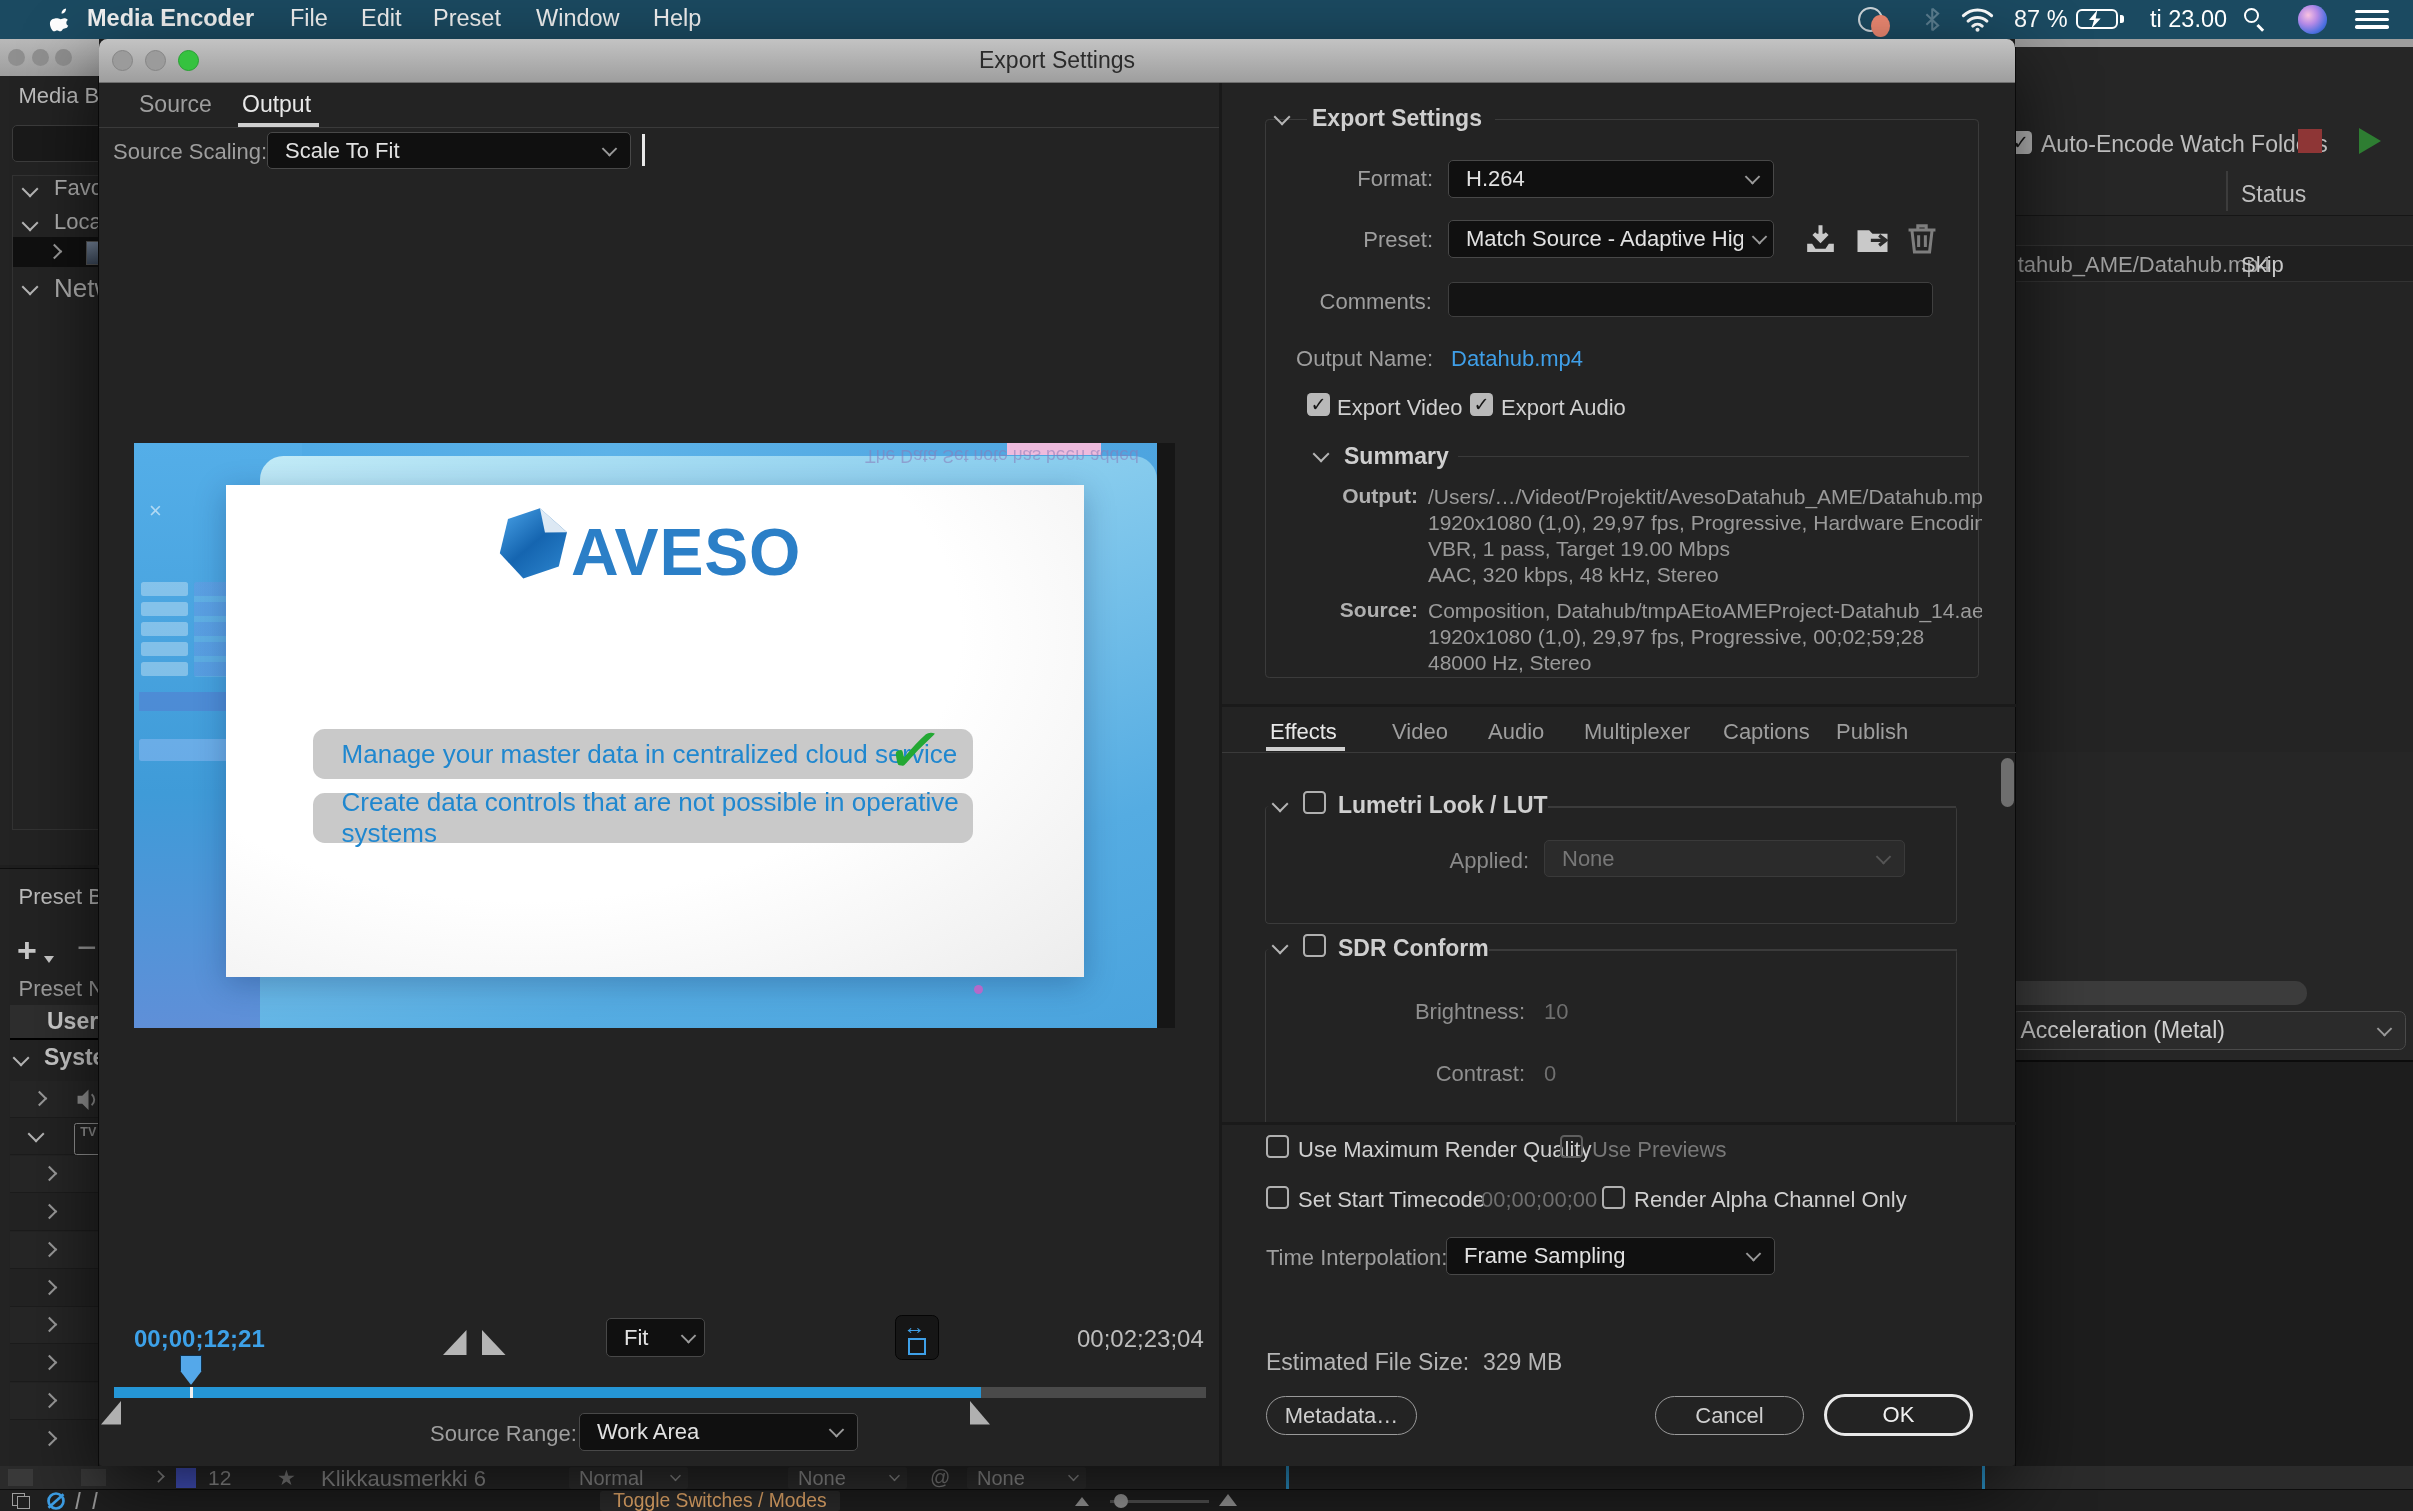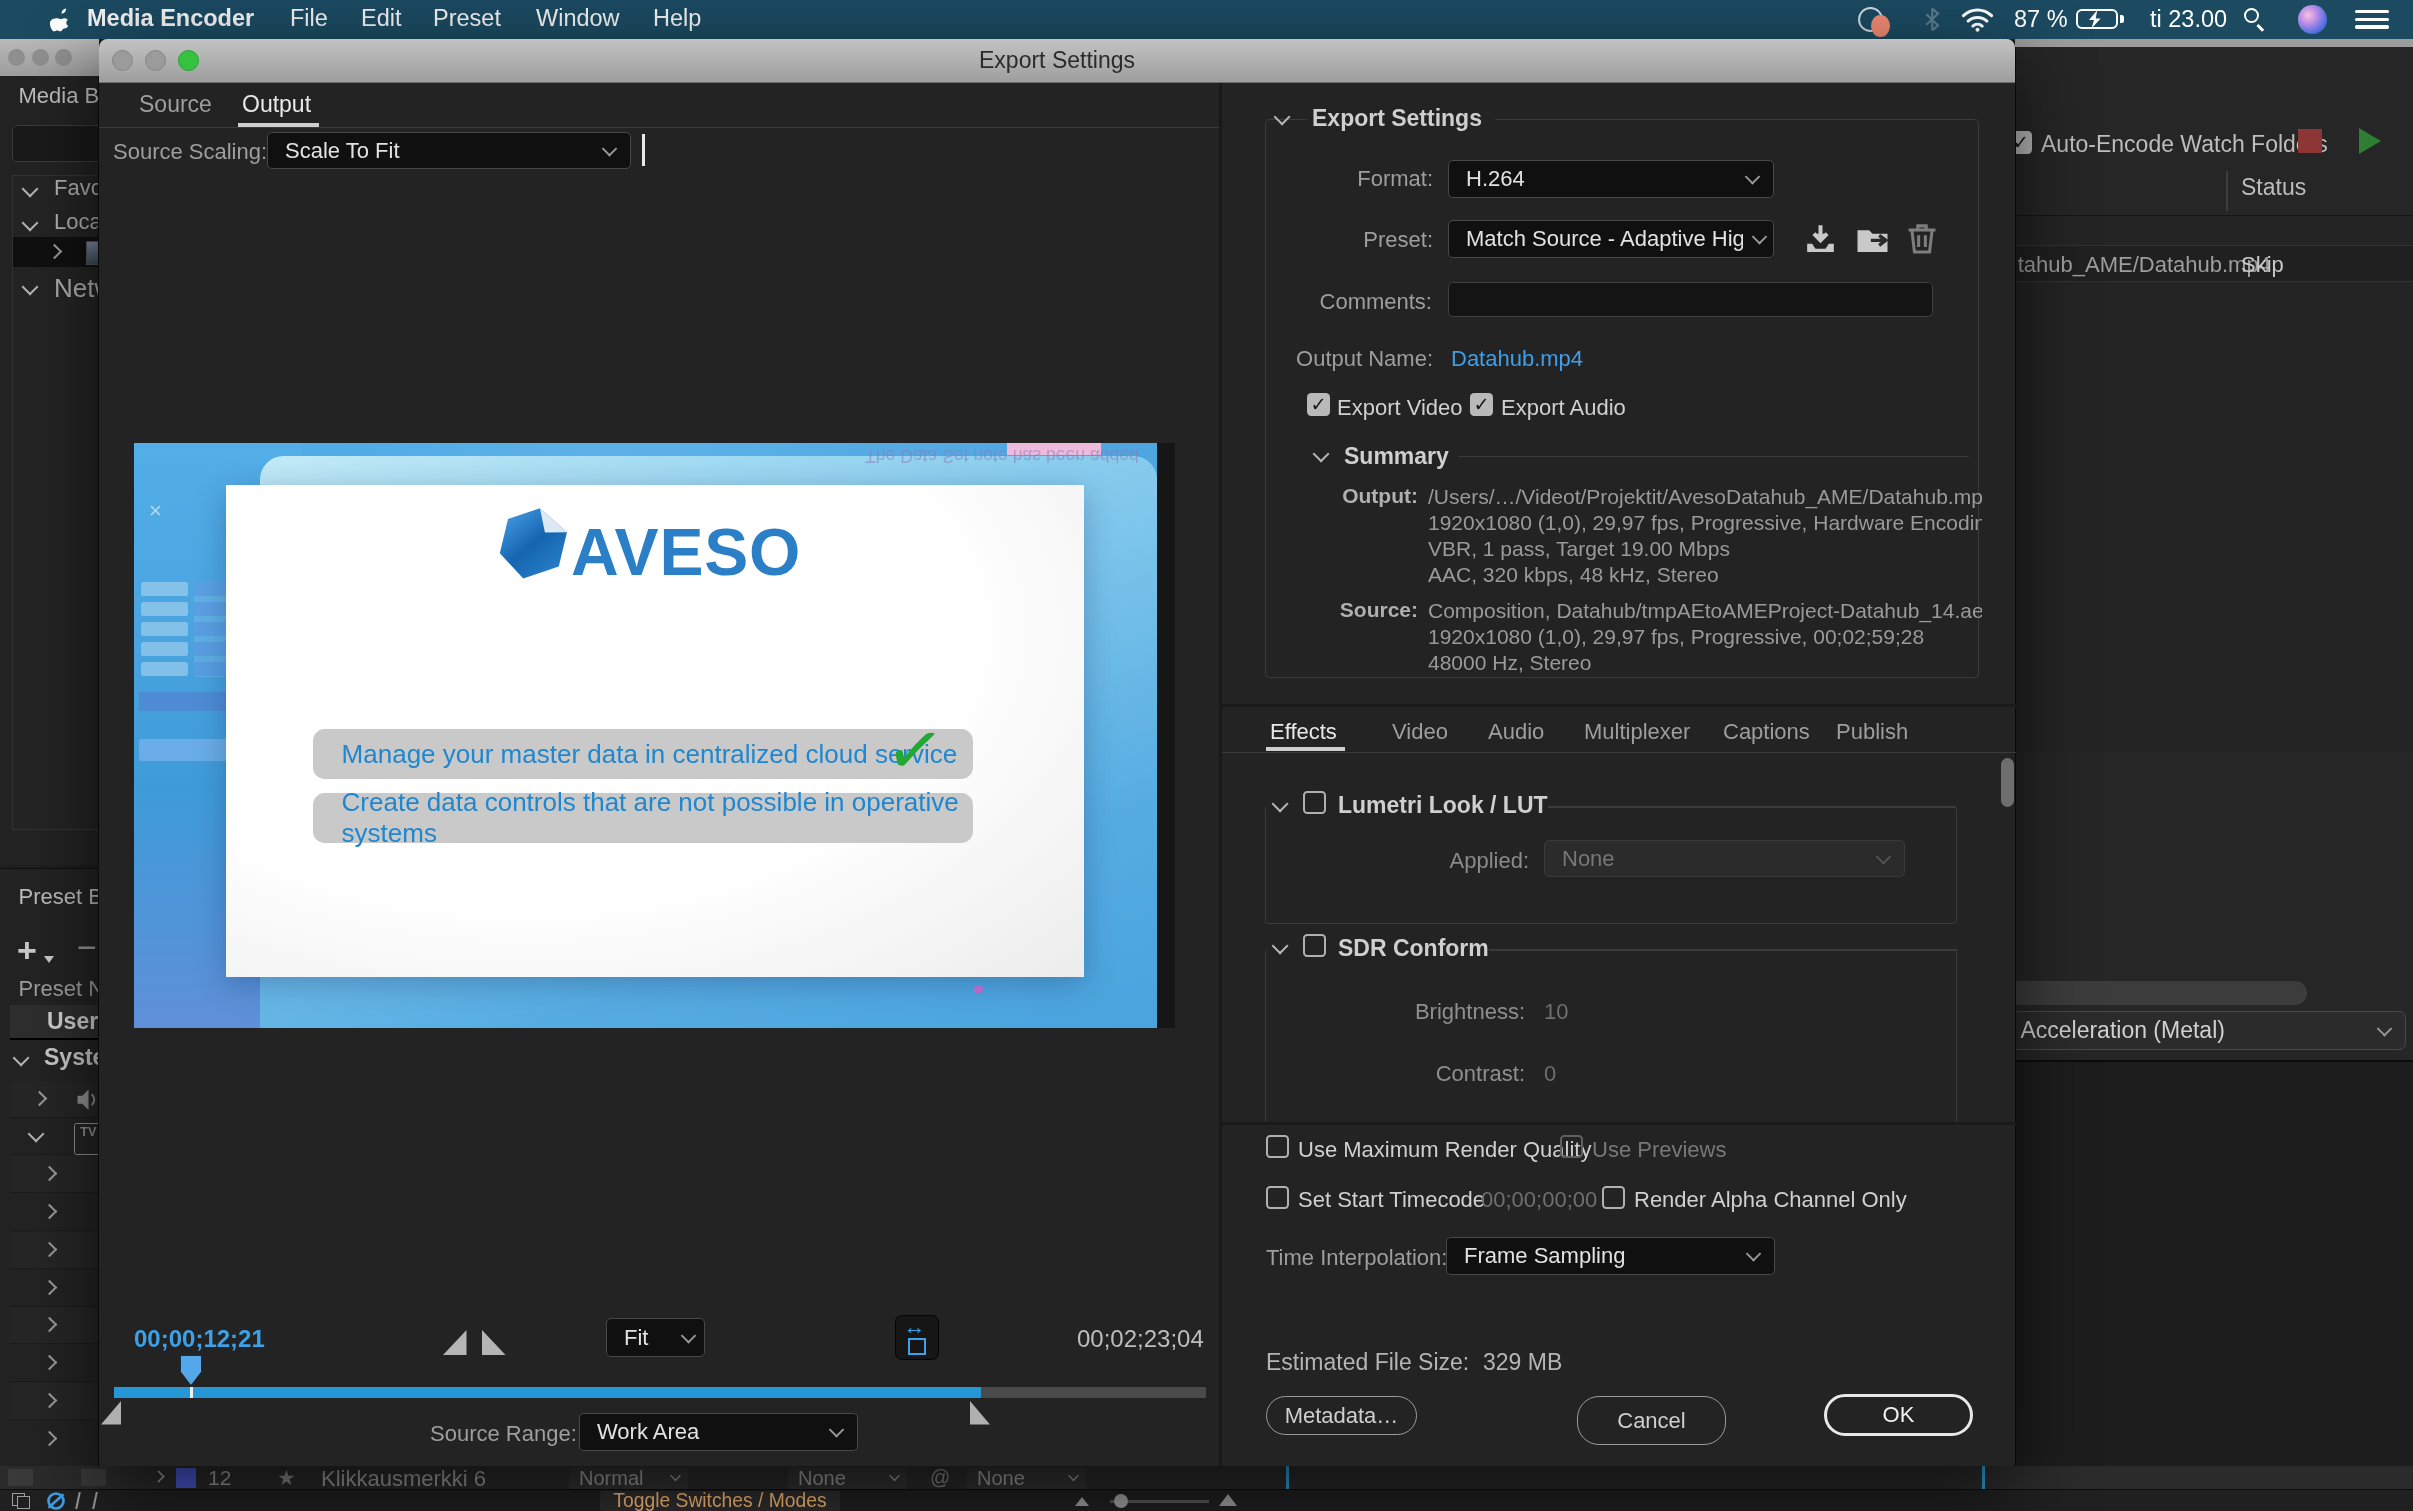--- a/index.html
+++ b/index.html
@@ -146,21 +146,21 @@
         <span class="chev-r" style="left:34px;top:11.8px;"></span>
       </div>
   </div>
 
   <div class="abs" style="left:2015px;top:47px;width:398px;height:1419px;background:#262626;border-left:1.7px solid #0e0e0e;overflow:hidden;">
     <div class="cb-on" style="left:-6.7px;top:84px;">✓</div>
     <span style="position:absolute;left:25px;top:84px;color:#bdbdbd;font-size:23px;white-space:nowrap;">Auto-Encode Watch Folders</span>
     <div style="position:absolute;left:282px;top:82px;width:23.5px;height:23.5px;background:#8e3636;"></div>
     <div style="position:absolute;left:343px;top:81px;width:0;height:0;border-top:13.4px solid transparent;border-bottom:13.4px solid transparent;border-left:22px solid #2e7d32;"></div>
     <div style="position:absolute;left:210px;top:124px;width:1.7px;height:40px;background:#3c3c3c;"></div>
-    <span style="position:absolute;left:225px;top:127px;color:#bdbdbd;font-size:23px;">Status</span>
+    <span style="position:absolute;left:225px;top:134px;color:#bdbdbd;font-size:23px;">Status</span>
     <div style="position:absolute;left:0;top:168px;width:398px;height:537px;background:#242424;border-top:1.7px solid #161616;"></div>
     <div style="position:absolute;left:0;top:198px;width:398px;height:37px;background:#202020;border-top:0.8px solid #333;border-bottom:0.8px solid #333;">
       <span style="position:absolute;left:1.7px;top:5.9px;color:#9e9e9e;font-size:22px;white-space:nowrap;">tahub_AME/Datahub.mp4</span>
       <span style="position:absolute;left:225px;top:5.9px;color:#c9c9c9;font-size:22px;">Skip</span>
     </div>
     <div style="position:absolute;left:0;top:934px;width:291px;height:23.5px;background:#3c3c3c;border-radius:0 11.8px 11.8px 0;"></div>
     <div style="position:absolute;left:-5px;top:964px;width:395px;height:39px;background:#2b2b2b;border:1.7px solid #4a4a4a;border-radius:6.7px;">
       <span style="position:absolute;left:8.4px;top:5px;color:#d0d0d0;font-size:23px;white-space:nowrap;">Acceleration (Metal)</span>
       <span class="chev-d"></span>
     </div>
@@ -412,21 +412,21 @@
     <span>Frame Sampling</span>
     <span class="chev-d"></span>
   </div>
 
   <span class="abs" style="left:1266px;top:1349px;color:#b5b5b5;font-size:23px;">Estimated File Size:</span>
   <span class="abs" style="left:1483px;top:1349px;color:#b5b5b5;font-size:23px;">329 MB</span>
 
   <div class="btn" style="left:1266px;top:1396px;width:151px;height:39px;">
     <span>Metadata…</span>
   </div>
-  <div class="btn" style="left:1577px;top:1396px;width:149px;height:49px;">
+  <div class="btn" style="left:1655px;top:1396px;width:149px;height:39px;">
     <span>Cancel</span>
   </div>
   <div class="btn" style="left:1824px;top:1394px;width:149px;height:42px;border:3.4px solid #e8e8e8;color:#f0f0f0;">
     <span>OK</span>
   </div>
 
 </div>
 
 
 </body></html>

